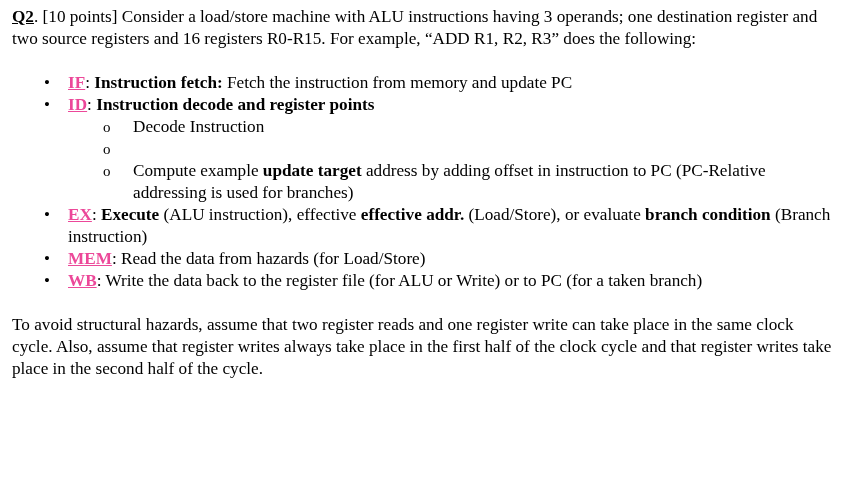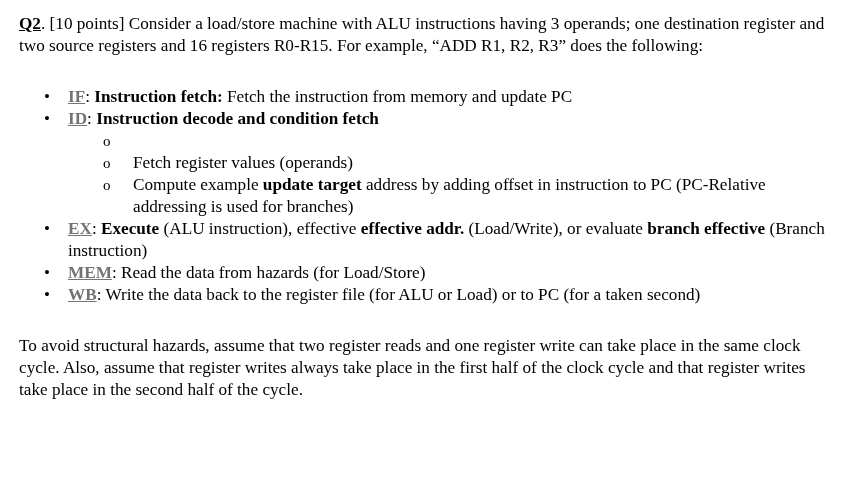--- a/index.html
+++ b/index.html
@@ -18,33 +18,33 @@
     -webkit-font-smoothing: antialiased;
   }
   .page {
     position: relative;
     width: 863px;
     height: 488px;
     padding: 0;
     box-sizing: border-box;
   }
   .para {
-    margin: 7px;
+    margin: 0;
     padding: 0 28px 0 12px;
     text-align: left;
   }
   .para.intro { padding-top: 6px; }
   .gap { height: 22px; }
   .q-label {
     font-weight: bold;
     text-decoration: underline;
   }
   .bold { font-weight: bold; }
   .stage-link {
-    color: #737373;
+    color: #ec4899;
     font-weight: bold;
     text-decoration: underline;
   }
   ul.level1 {
     list-style: none;
     margin: 0;
     padding: 0;
   }
   ul.level1 > li {
     position: relative;
@@ -95,50 +95,50 @@
 
   <ul class="level1">
 
     <li>
       <span class="bullet-dot">•</span>
       <span class="stage-link">IF</span><span>: </span><span class="bold">Instruction fetch:</span><span> Fetch the instruction from memory and update PC</span>
     </li>
 
     <li>
       <span class="bullet-dot">•</span>
-      <span class="stage-link">ID</span><span>: </span><span class="bold">Instruction decode and condition fetch</span>
+      <span class="stage-link">ID</span><span>: </span><span class="bold">Instruction decode and register points</span>
 
       <ul class="level2">
         <li>
           <span class="bullet-circle">o</span>
+          <span>Decode Instruction</span>
         </li>
         <li>
           <span class="bullet-circle">o</span>
-          <span>Fetch register values (operands)</span>
         </li>
         <li>
           <span class="bullet-circle">o</span>
           <span>Compute example </span><span class="bold">update target</span><span> address by adding offset in instruction to PC (PC-Relative addressing is used for branches)</span>
         </li>
       </ul>
     </li>
 
     <li>
       <span class="bullet-dot">•</span>
-      <span class="stage-link">EX</span><span>: </span><span class="bold">Execute</span><span> (ALU instruction), effective </span><span class="bold">effective addr.</span><span> (Load/Write), or evaluate </span><span class="bold">branch effective</span><span> (Branch instruction)</span>
+      <span class="stage-link">EX</span><span>: </span><span class="bold">Execute</span><span> (ALU instruction), effective </span><span class="bold">effective addr.</span><span> (Load/Store), or evaluate </span><span class="bold">branch condition</span><span> (Branch instruction)</span>
     </li>
 
     <li>
       <span class="bullet-dot">•</span>
       <span class="stage-link">MEM</span><span>: </span><span>Read the data from hazards (for Load/Store)</span>
     </li>
 
     <li>
       <span class="bullet-dot">•</span>
-      <span class="stage-link">WB</span><span>: </span><span>Write the data back to the register file (for ALU or Load) or to PC (for a taken second)</span>
+      <span class="stage-link">WB</span><span>: </span><span>Write the data back to the register file (for ALU or Write) or to PC (for a taken branch)</span>
     </li>
 
   </ul>
 
   <div class="gap"></div>
 
   <p class="para">To avoid structural hazards, assume that two register reads and one register write can take place in the same clock cycle. Also, assume that register writes always take place in the first half of the clock cycle and that register writes take place in the second half of the cycle.</p>
 
 </div>
 

